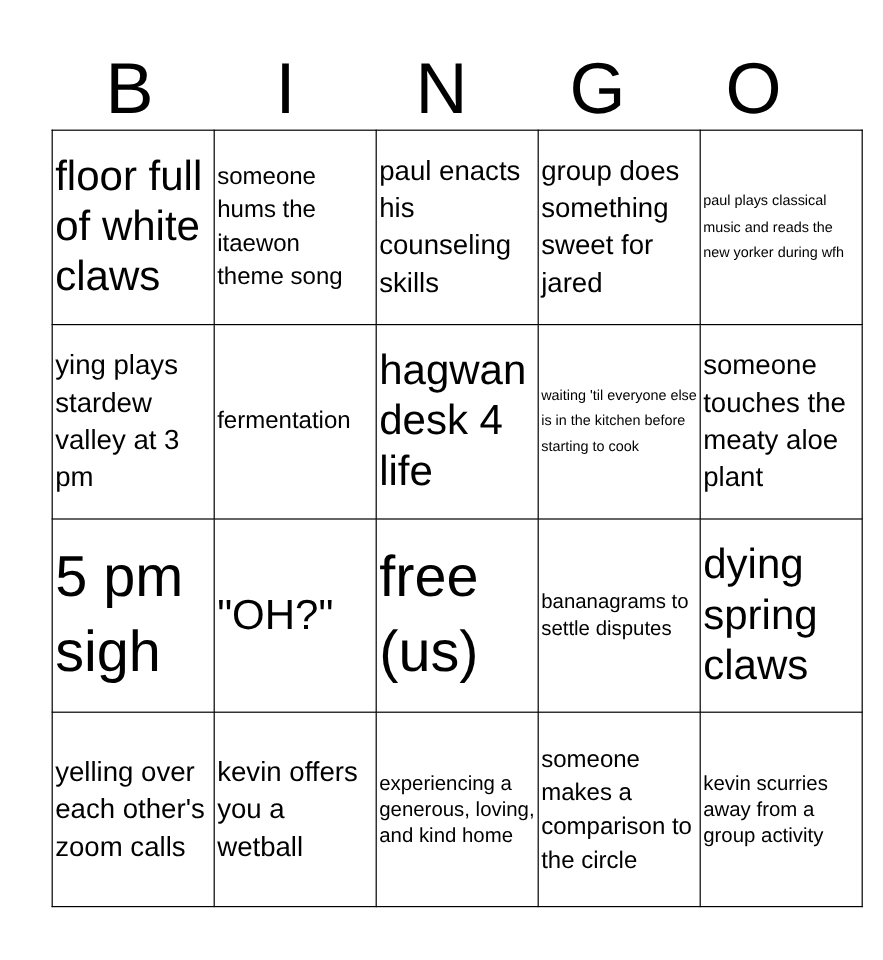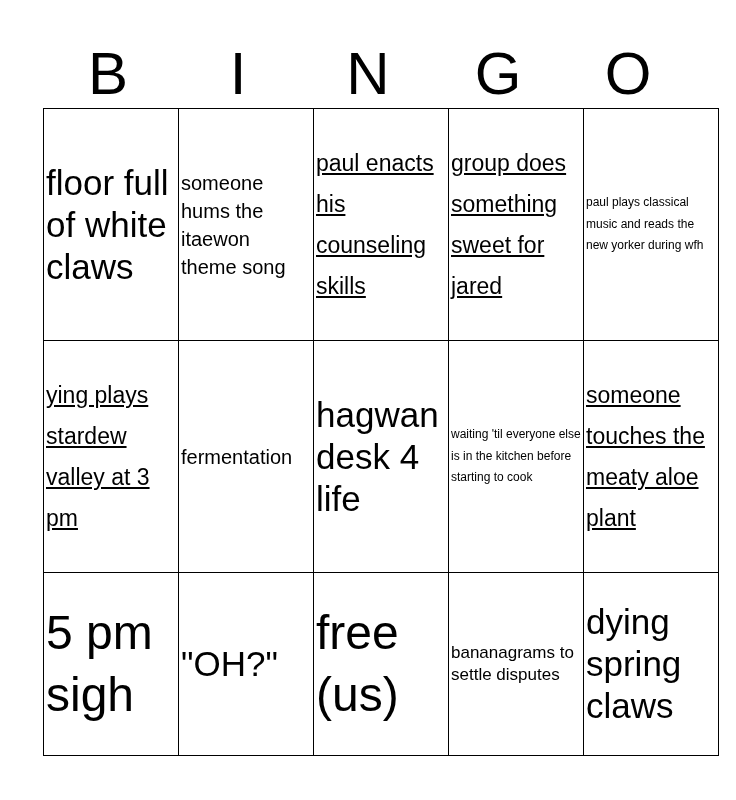--- a/index.html
+++ b/index.html
@@ -45,21 +45,21 @@
       width: 130px;
       height: 129px;
       padding: 0 2px;
       text-align: left;
       vertical-align: middle;
       overflow: hidden;
       word-wrap: break-word;
     }
     .fs-xl { font-size: 48px; line-height: 62px; }
     .fs-l  { font-size: 35px; line-height: 42px; }
-    .fs-m  { font-size: 23px; line-height: 41px; text-decoration: underline; }
+    .fs-m  { font-size: 23px; line-height: 31px; }
     .fs-s  { font-size: 20px; line-height: 28px; margin-left: 27px; }
     .fs-xs { font-size: 17px; line-height: 22px; margin-top: 36px; }
     .fs-xxs{ font-size: 12px; line-height: 21.5px; }
   </style>
 </head>
 <body>
 
 <div class="header">
   <div class="header-letter">B</div>
   <div class="header-letter">I</div>
@@ -84,14 +84,21 @@
         <td class="fs-xxs">waiting 'til everyone else is in the kitchen before starting to cook</td>
         <td class="fs-m">someone touches the meaty aloe plant</td>
       </tr>
       <tr>
         <td class="fs-xl">5 pm sigh</td>
         <td class="fs-l">"OH?"</td>
         <td class="fs-xl">free (us)</td>
         <td class="fs-xs">bananagrams to settle disputes</td>
         <td class="fs-l">dying spring claws</td>
       </tr>
+      <tr>
+        <td class="fs-m">yelling over each other's zoom calls</td>
+        <td class="fs-m">kevin offers you a wetball</td>
+        <td class="fs-xs">experiencing a generous, loving, and kind home</td>
+        <td class="fs-s">someone makes a comparison to the circle</td>
+        <td class="fs-xs">kevin scurries away from a group activity</td>
+      </tr>
     </tbody>
 </table>
 
 </body></html>

